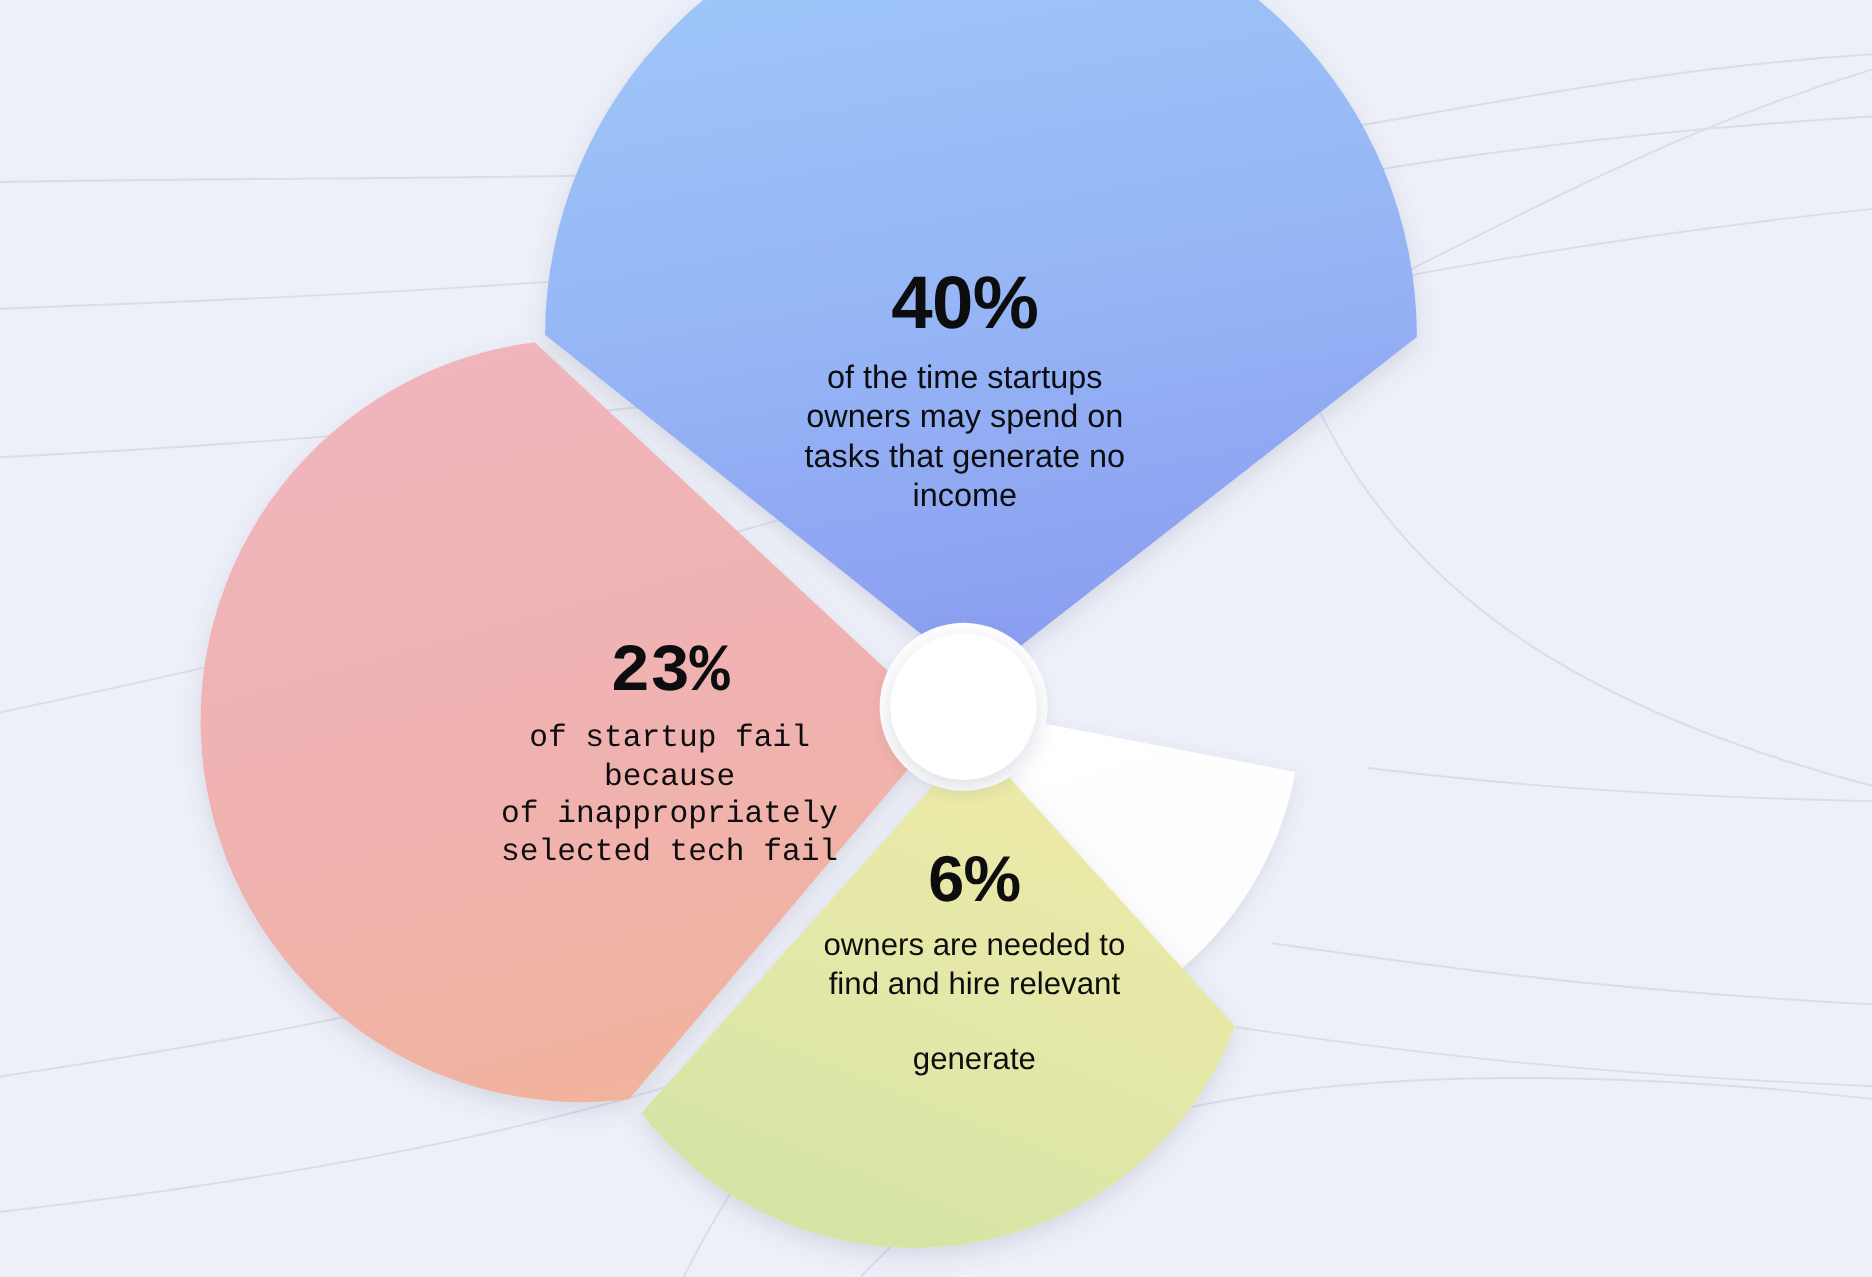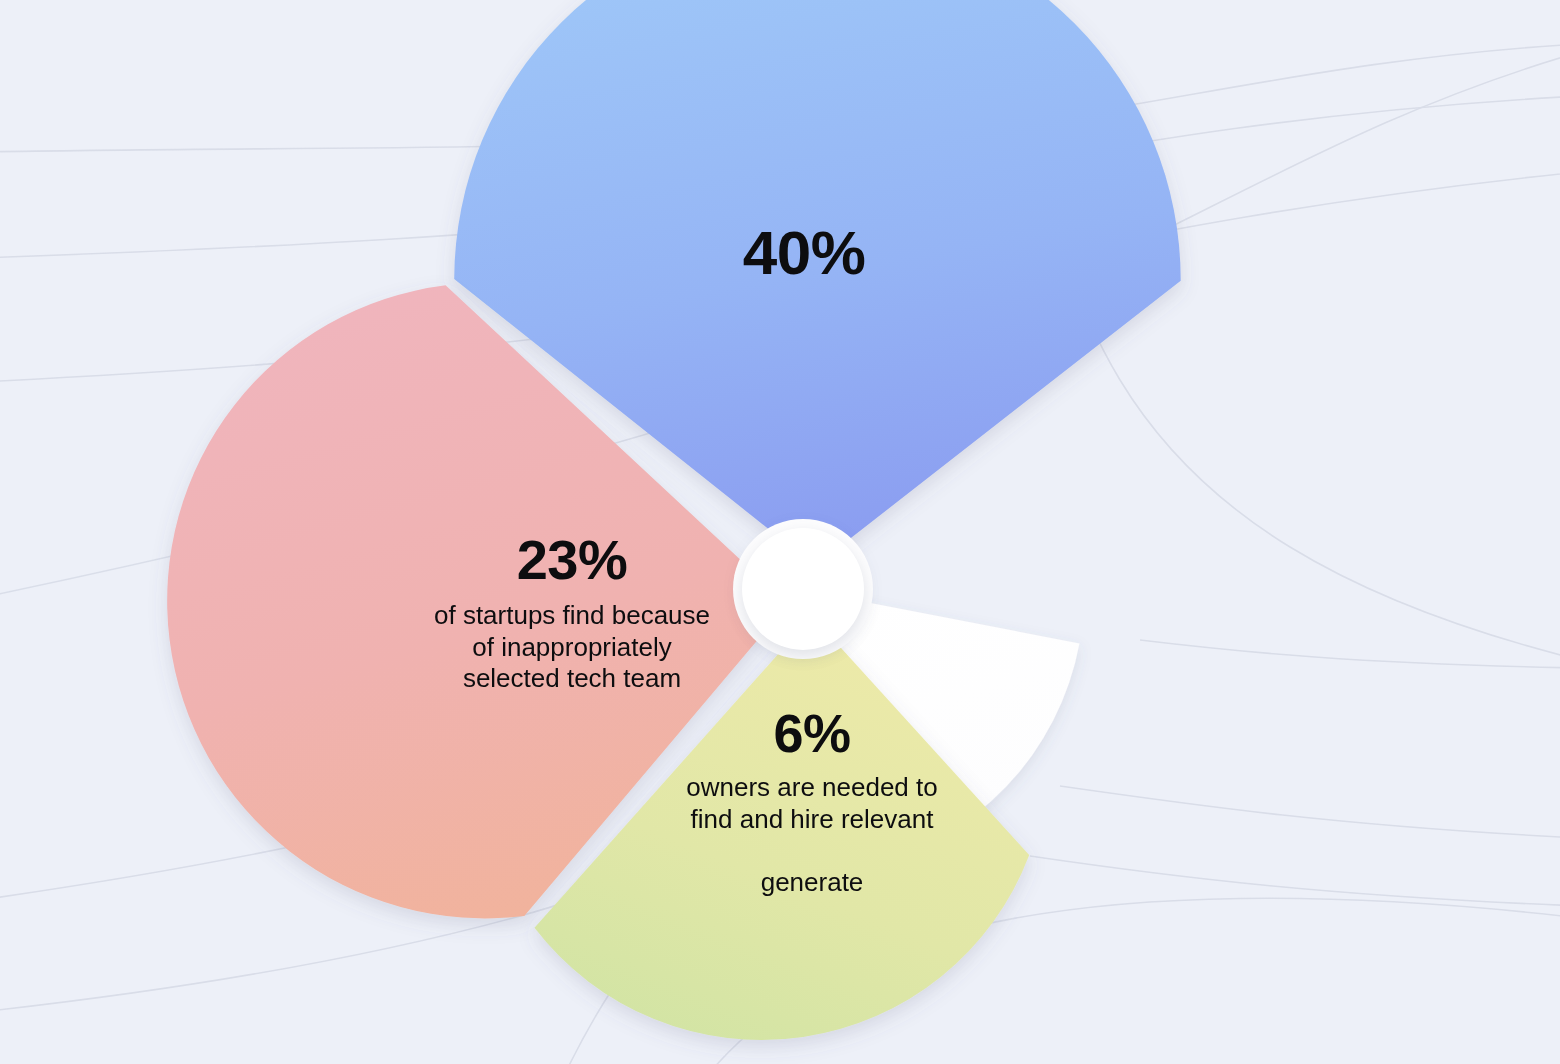--- a/index.html
+++ b/index.html
@@ -63,23 +63,24 @@
   #label-blue {
     left: 608px;
     top: 222px;
     width: 392px;
   }
   #label-blue .pct { font-size: 62px; margin-bottom: 14px; }
   #label-blue .desc { font-size: 27px; }
 
   
   #label-pink {
-    left: 394px;
+    left: 380px;
     top: 532px;
     width: 356px;
+    font-family: Liberation Mono, monospace;
   }
   #label-pink .pct { font-size: 56px; margin-bottom: 12px; }
   #label-pink .desc { font-size: 26px; }
 
   
   #label-green {
     left: 638px;
     top: 706px;
     width: 348px;
   }
@@ -172,28 +173,34 @@
                L 534.5 927.8
                A 286 286 0 0 0 1029.2 855.0
                Z"></path>
     </svg>
 
     <div id="hub"></div>
   </div>
 
   <div class="seg-label" id="label-blue">
     <span class="pct">40%</span>
+    <span class="desc">
+      <span>of the time startups</span><br>
+      <span>owners may spend on</span><br>
+      <span>tasks that generate no</span><br>
+      <span>income</span>
+    </span>
   </div>
 
   <div class="seg-label" id="label-pink">
     <span class="pct">23%</span>
     <span class="desc">
-      <span>of startups find because</span><br>
+      <span>of startup fail because</span><br>
       <span>of inappropriately</span><br>
-      <span>selected tech team</span>
+      <span>selected tech fail</span>
     </span>
   </div>
 
   <div class="seg-label" id="label-green">
     <span class="pct">6%</span>
     <span class="desc">
       <span>owners are needed to</span><br>
       <span>find and hire relevant</span><br>
       <br>
       <span>generate</span>

